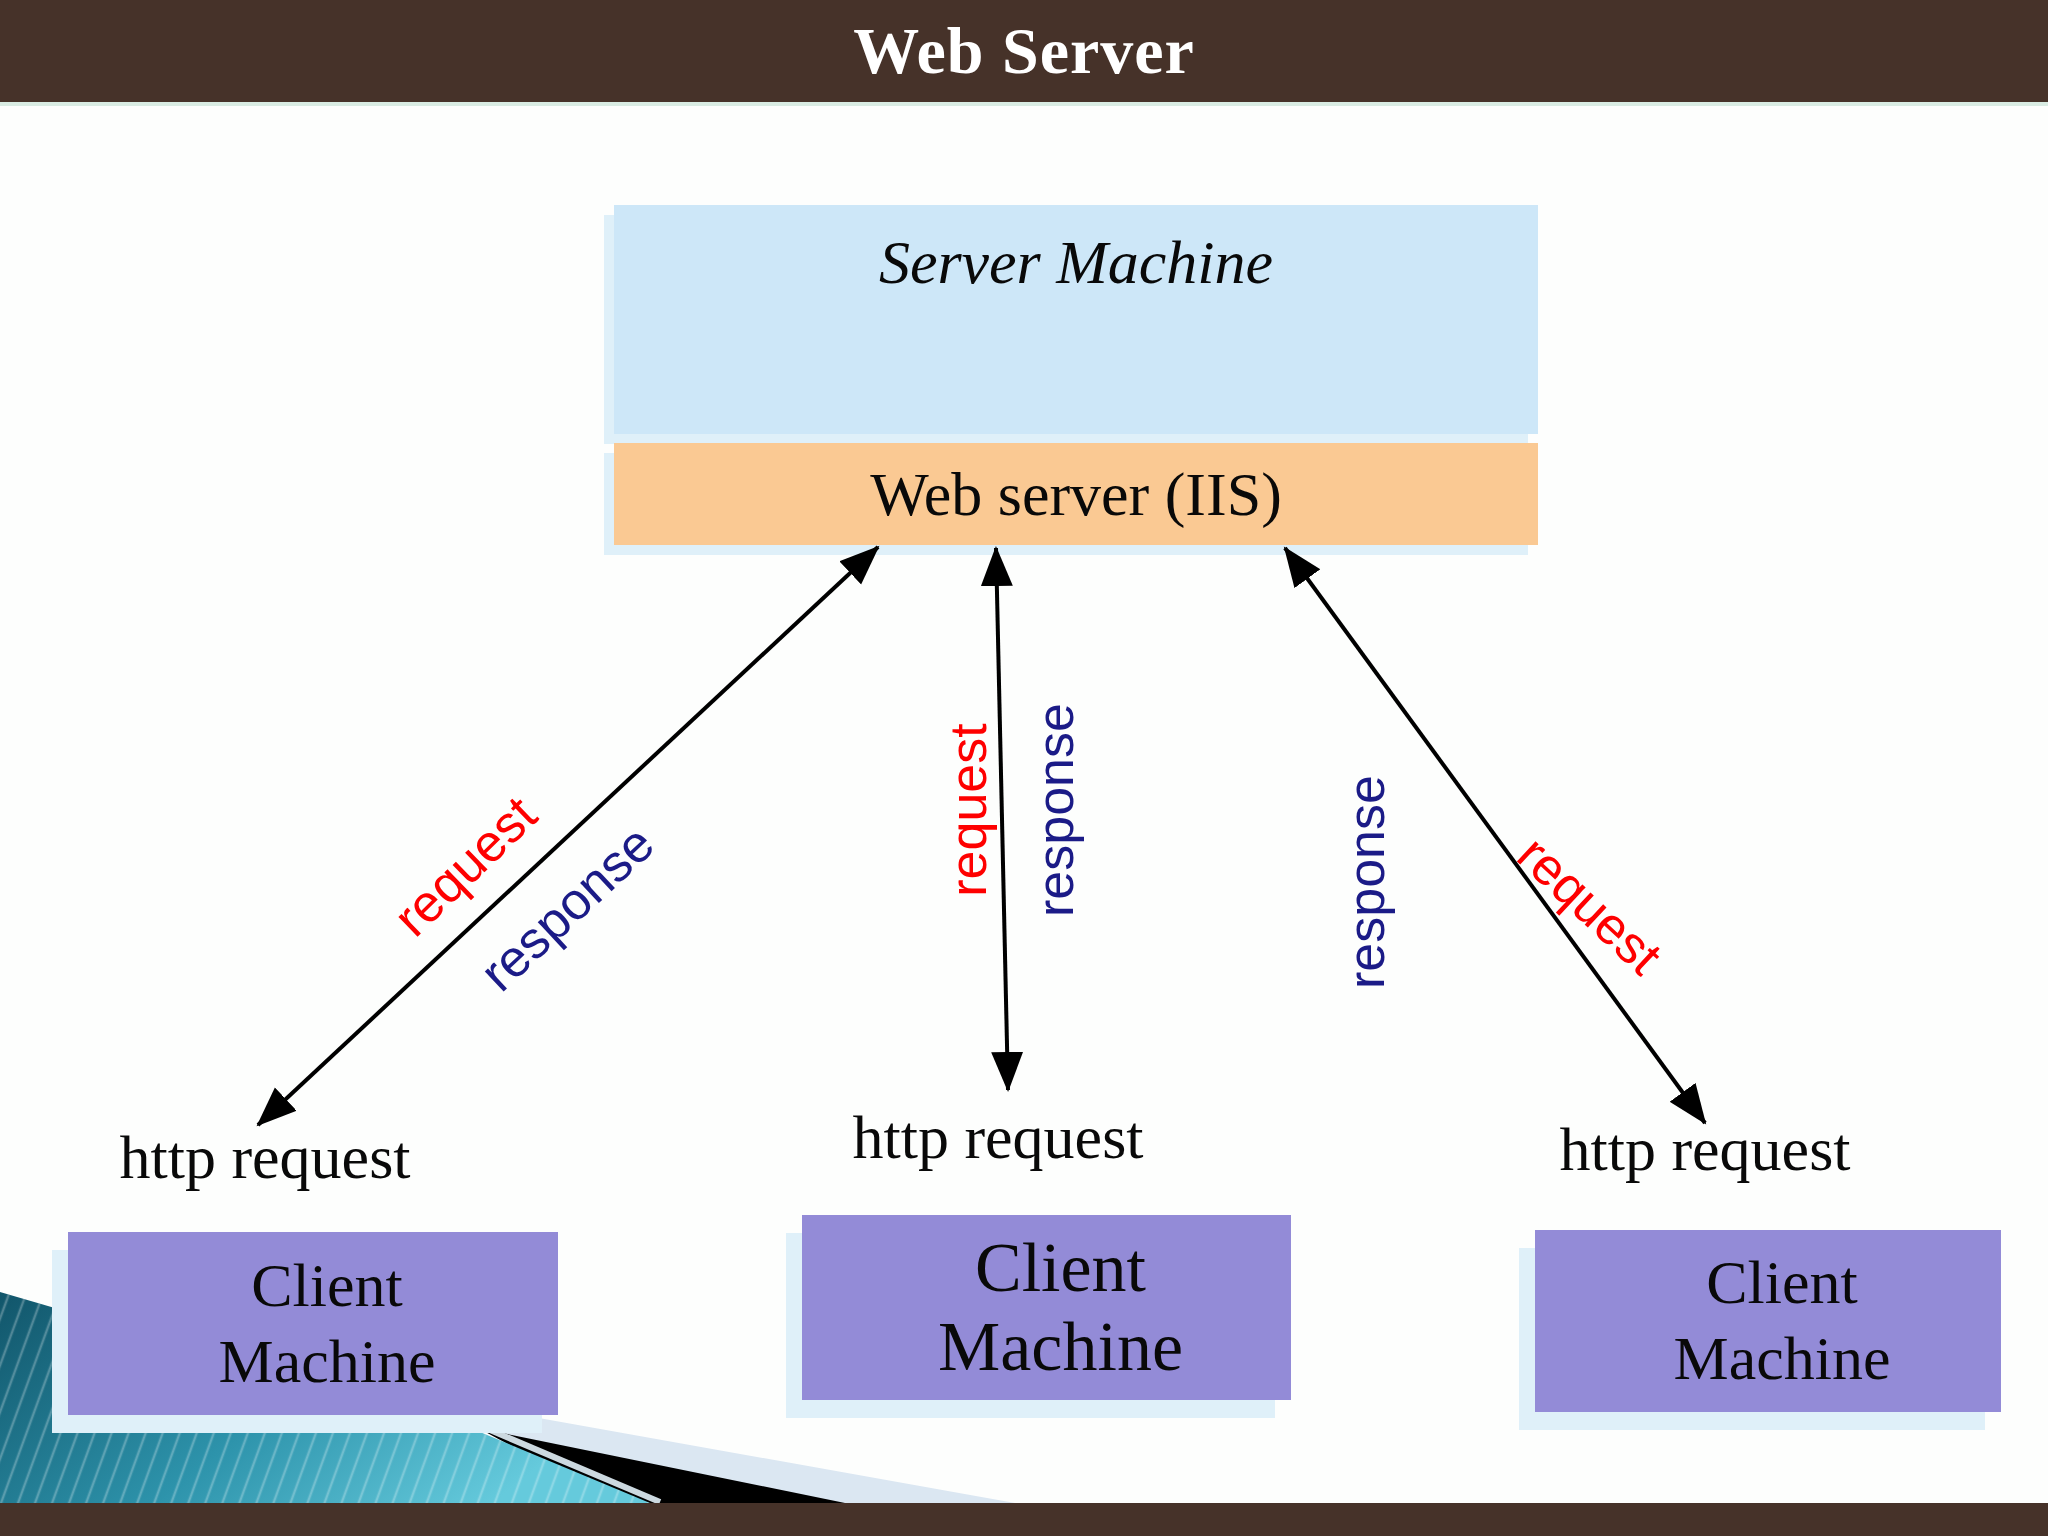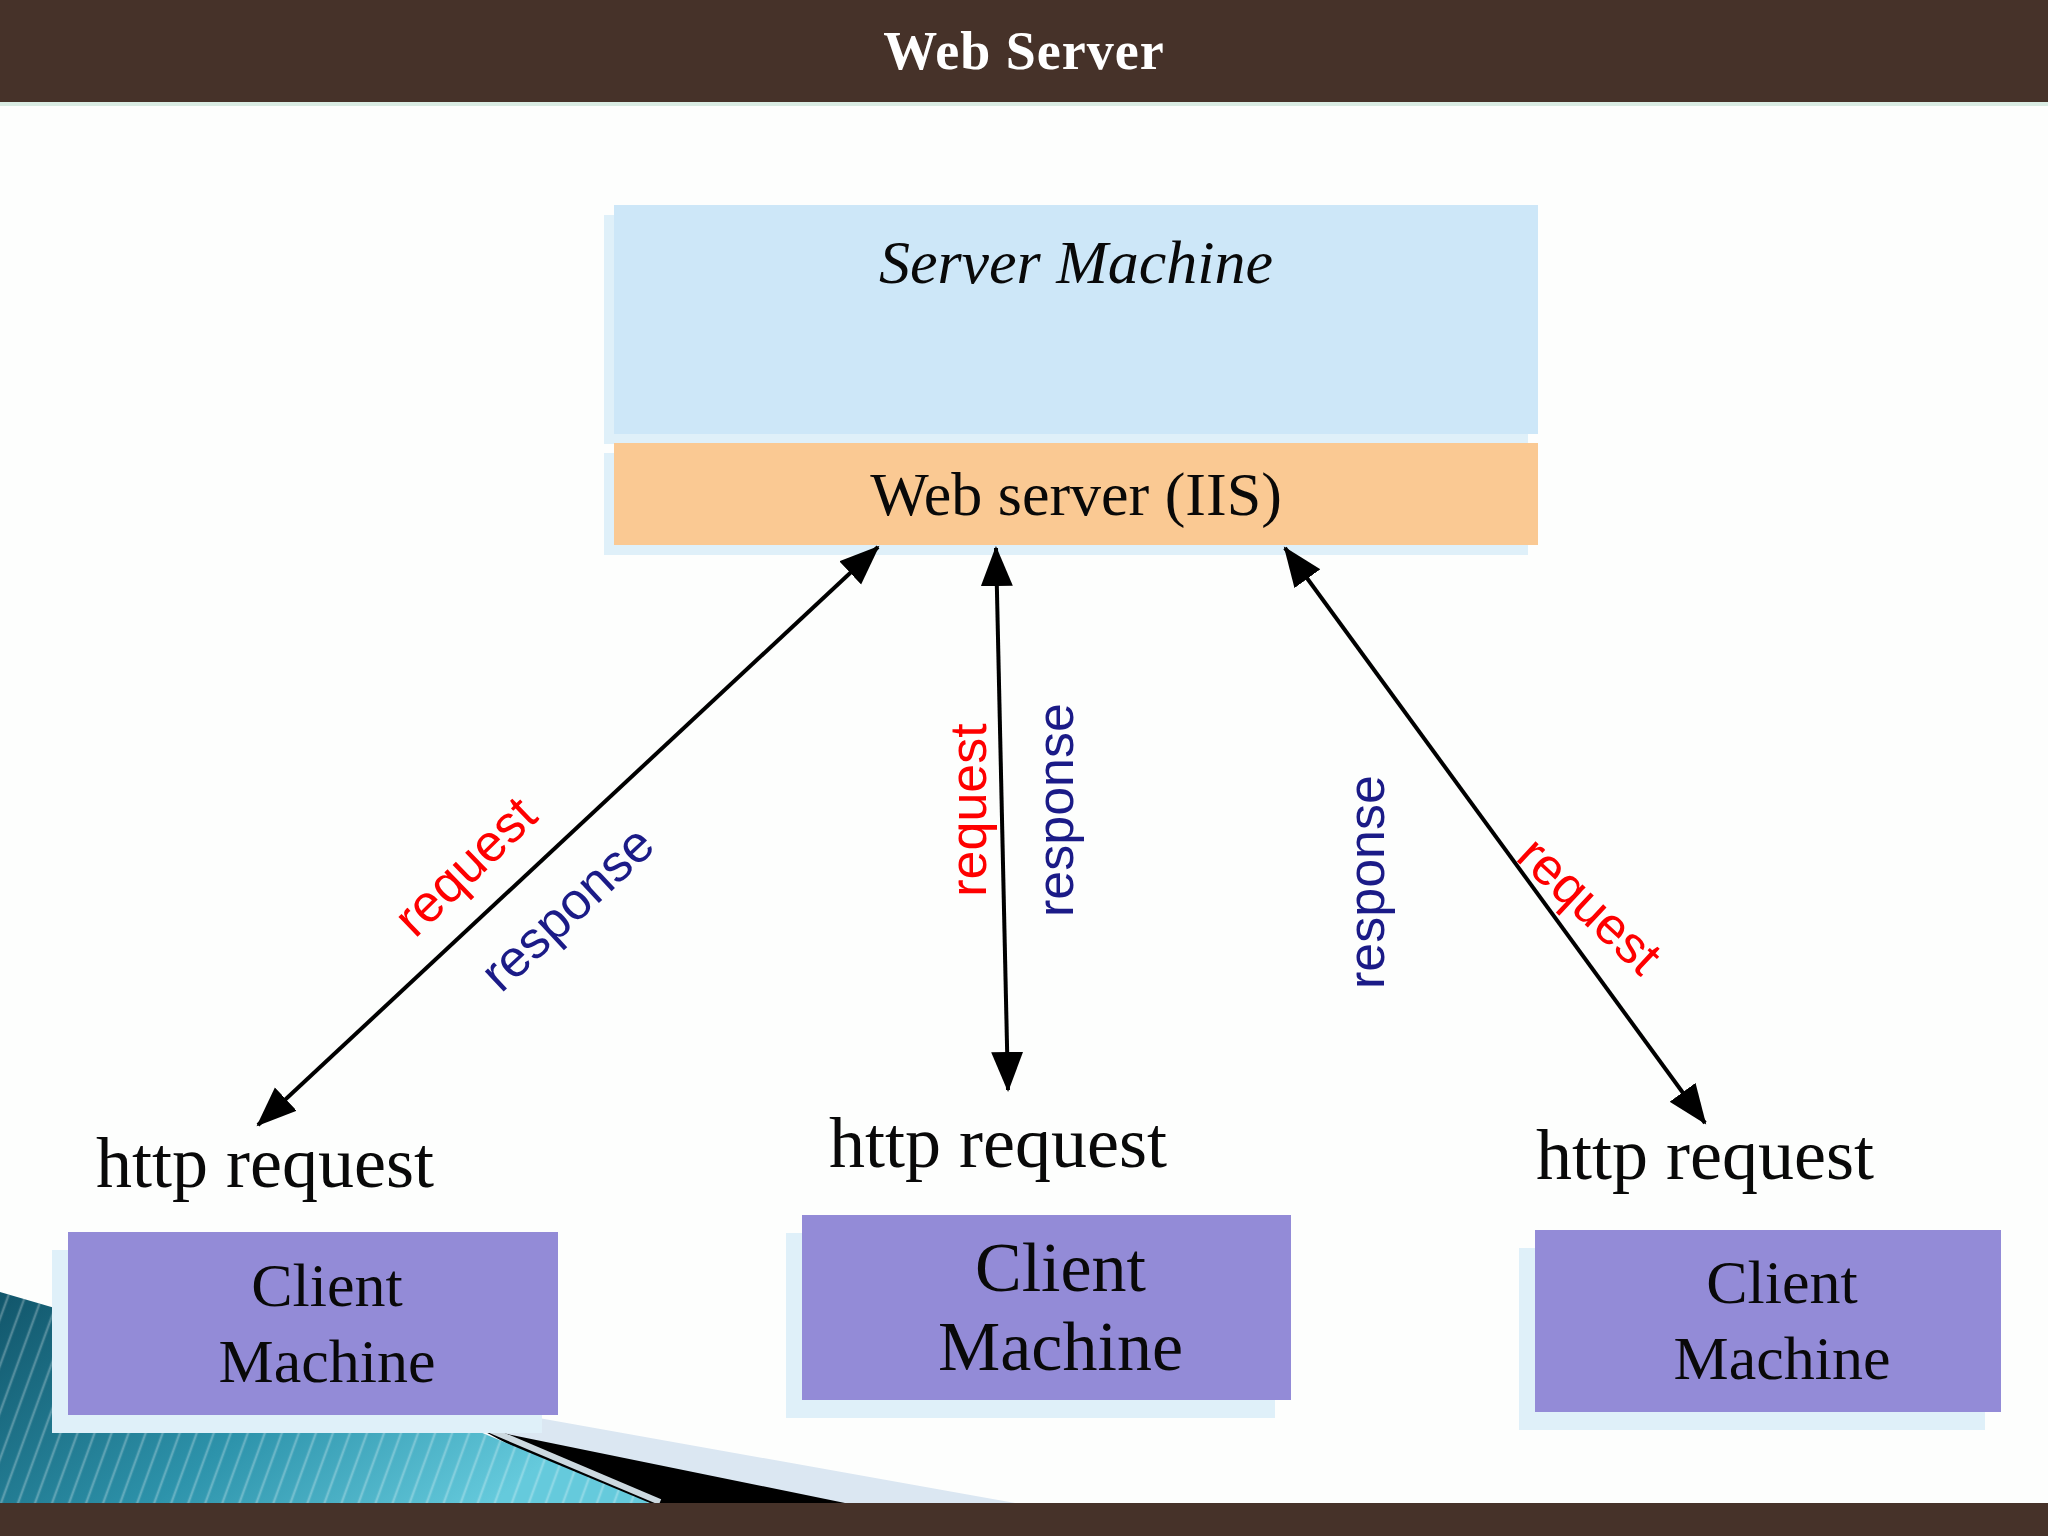--- a/index.html
+++ b/index.html
@@ -9,21 +9,21 @@
     --teal-dark:#11556a; --teal-mid:#2d93ab; --teal-light:#65cadc;
     --arrow-black:#000000; --text-black:#090909; --title-white:#ffffff;
   }
   html,body{margin:0;padding:0;background:#888;}
   #slide{position:relative;width:2048px;height:1536px;background:#fdfefd;overflow:hidden;
          font-family:"Liberation Serif",serif;color:var(--text-black);}
 
   
   #topbar{position:absolute;left:0;top:0;width:2048px;height:102px;background:var(--bar-brown);
           border-bottom:4px solid #d9ece3;z-index:7;display:flex;align-items:center;justify-content:center;}
-  #topbar .ttl{font-size:54px;font-weight:bold;color:var(--title-white);letter-spacing:1px;}
+  #topbar .ttl{font-size:66px;font-weight:bold;color:var(--title-white);letter-spacing:1px;}
   #bottombar{position:absolute;left:0;top:1503px;width:2048px;height:33px;background:var(--bar-brown);z-index:7;}
 
   
   svg.layer{position:absolute;left:0;top:0;z-index:1;}
   svg#arrows{z-index:3;}
   .st-dark{stop-color:var(--teal-dark);} .st-mid{stop-color:var(--teal-mid);} .st-light{stop-color:var(--teal-light);}
 
   
   .box{position:absolute;display:flex;flex-direction:column;align-items:center;justify-content:center;z-index:2;}
   #server-box{left:614px;top:205px;width:924px;height:229px;background:var(--server-blue);
@@ -33,21 +33,21 @@
            box-shadow:-10px 10px 0 var(--shadow-pale);font-size:62px;}
 
   
   .client{background:var(--client-purple);box-shadow:-16px 18px 0 var(--shadow-pale);
           text-align:center;font-size:62px;line-height:1.22;padding-left:28px;}
   #client-1{left:68px;top:1232px;width:462px;height:183px;}
   #client-2{left:802px;top:1215px;width:461px;height:185px;font-size:70px;line-height:1.12;}
   #client-3{left:1535px;top:1230px;width:438px;height:182px;}
 
   
-  .http{position:absolute;font-size:72px;white-space:nowrap;transform:translateX(-50%);z-index:4;}
+  .http{position:absolute;font-size:62px;white-space:nowrap;transform:translateX(-50%);z-index:4;}
   #http-1{left:265px;top:1122px;} #http-2{left:998px;top:1102px;} #http-3{left:1705px;top:1114px;}
 
   
   .lbl{position:absolute;font-family:"Liberation Sans",sans-serif;font-size:52px;white-space:nowrap;z-index:5;}
   .lbl.red{color:var(--request-red);} .lbl.navy{color:var(--response-navy);}
   #lreq{left:465px;top:866px;transform:translate(-50%,-50%) rotate(-44deg);}
   #lres{left:567px;top:908px;transform:translate(-50%,-50%) rotate(-43deg);}
   #mreq{left:968px;top:810px;transform:translate(-50%,-50%) rotate(-90deg);}
   #mres{left:1055px;top:810px;transform:translate(-50%,-50%) rotate(-90deg);}
   #rres{left:1366px;top:882px;transform:translate(-50%,-50%) rotate(-90deg);}

